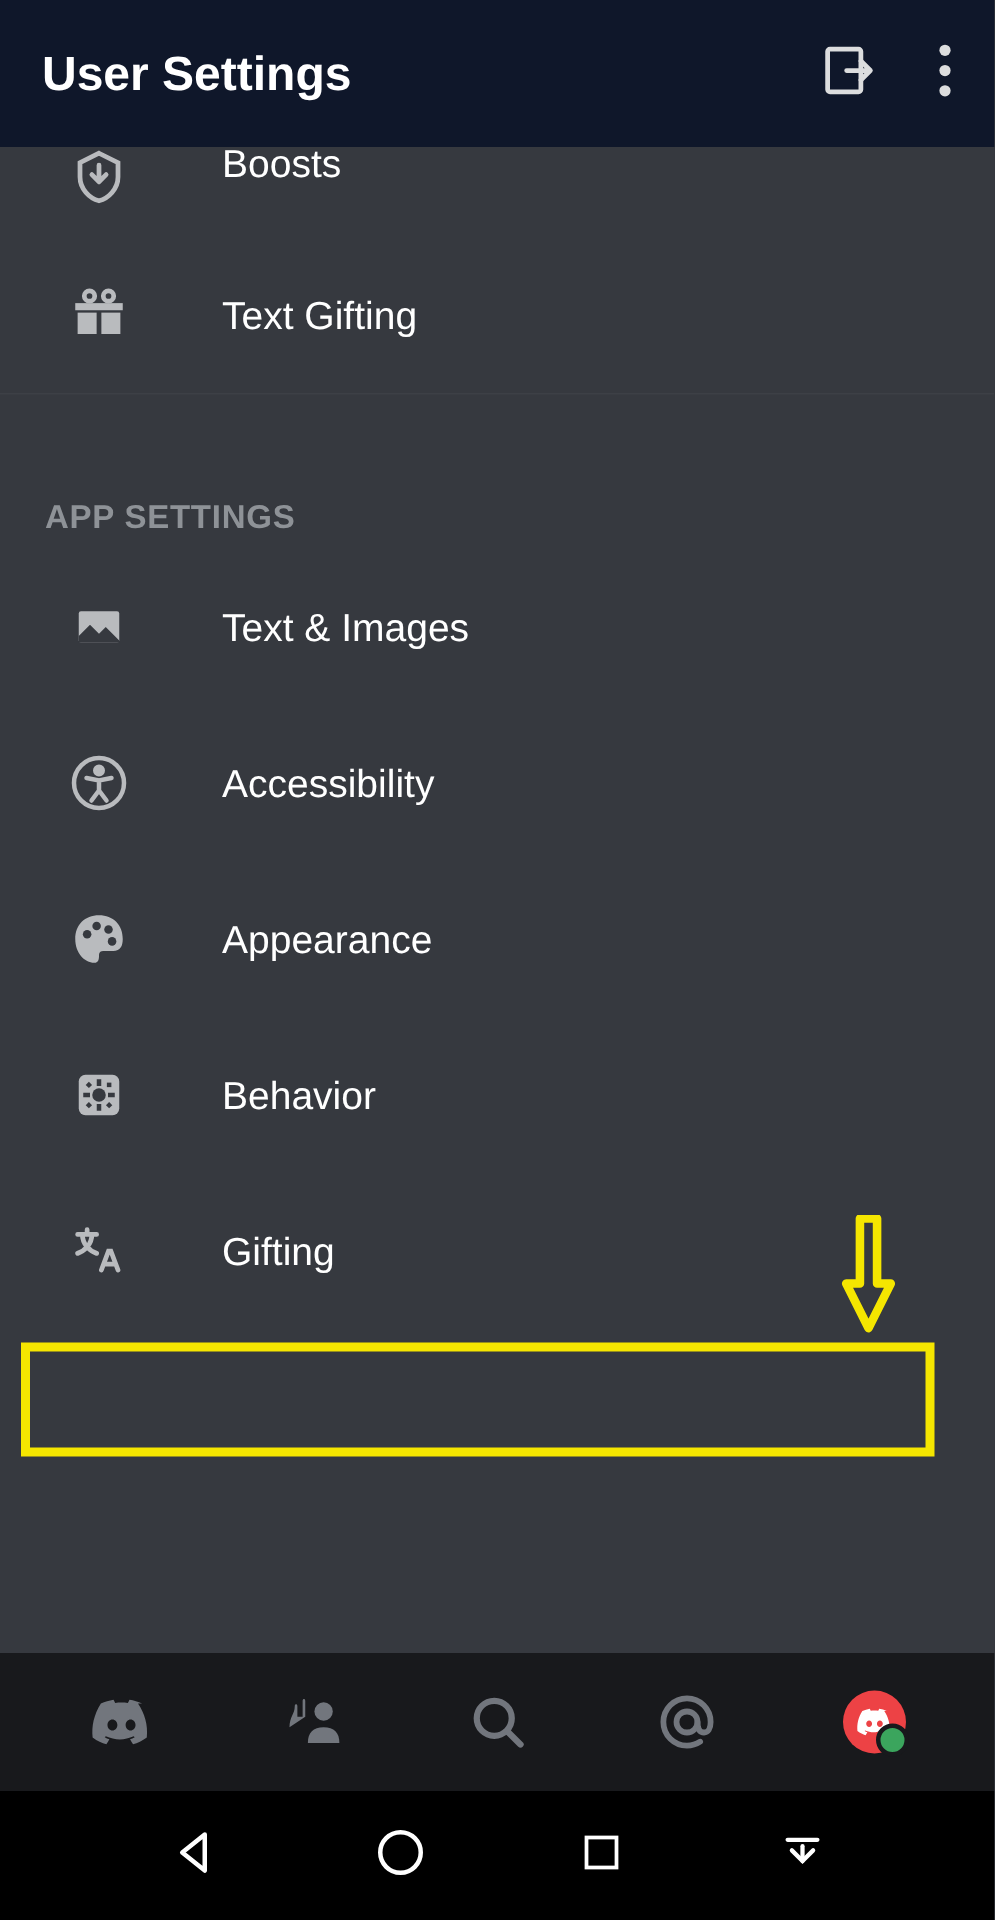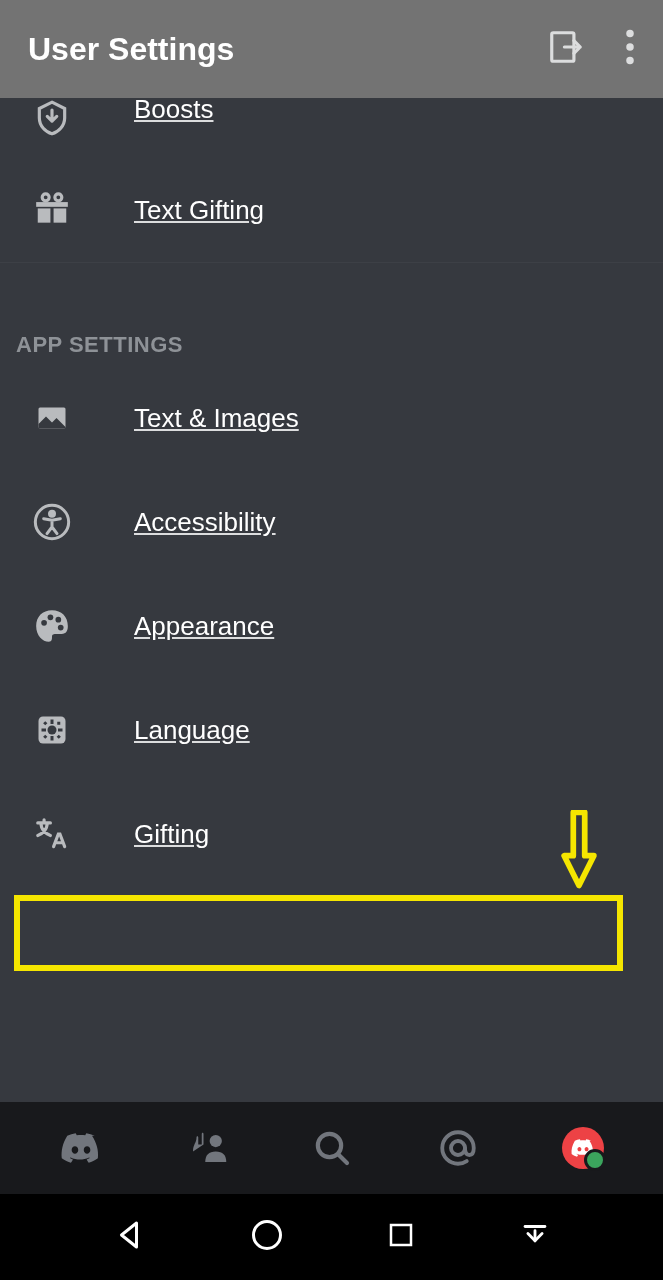--- a/index.html
+++ b/index.html
@@ -10,21 +10,21 @@
     body {
       width: 663px;
       height: 1280px;
       background: #36393f;
       font-family: -apple-system, BlinkMacSystemFont, "Segoe UI", Helvetica, Arial, sans-serif;
       color: #dcddde;
       overflow: hidden;
       position: relative;
     }
     .header {
-      background: #737373;
+      background: #0f172a;
       height: 98px;
       display: flex;
       align-items: center;
       padding: 0 28px;
       justify-content: space-between;
     }
     .header-title {
       color: #ffffff;
       font-size: 32px;
       font-weight: 700;
@@ -38,24 +38,23 @@
       position: absolute;
       top: 98px;
       bottom: 178px;
       left: 0;
       right: 0;
       overflow: hidden;
     }
     .list-item {
       display: flex;
       align-items: center;
-      padding: 0 32px;
+      padding: 0 46px;
       height: 104px;
       cursor: pointer;
-      text-decoration: underline;
     }
     .list-item.partial {
       height: 60px;
       align-items: flex-start;
       padding-top: 0;
     }
     .list-icon {
       width: 40px;
       height: 40px;
       display: flex;
@@ -67,21 +66,21 @@
       margin-left: 62px;
       font-size: 26px;
       color: #ffffff;
       font-weight: 500;
     }
     .section-gap {
       height: 36px;
       border-top: 1px solid rgba(255,255,255,0.04);
     }
     .section-header {
-      padding: 34px 30px 8px 16px;
+      padding: 34px 30px 8px 30px;
       font-size: 22px;
       font-weight: 700;
       color: #8e9297;
       letter-spacing: 0.5px;
     }
     .app-tab-bar {
       position: absolute;
       bottom: 86px;
       left: 0;
       right: 0;
@@ -239,21 +238,21 @@
             <rect x="11" y="16" width="2" height="3"></rect>
           <rect x="5" y="11" width="3" height="2"></rect>
             <rect x="16" y="11" width="3" height="2"></rect>
           <rect x="6.5" y="6.5" width="2" height="2" transform="rotate(45 7.5 7.5)"></rect>
           <rect x="15.5" y="6.5" width="2" height="2" transform="rotate(45 16.5 7.magina5)"></rect>
           <rect x="6.5" y="15.5" width="2" height="2" transform="rotate(45 7.5 16.5)"></rect>
           <rect x="15.5" y="15.5" width="2" height="2" transform="rotate(45 16.5 16.5)"></rect>
         </g>
       </svg>
     </span>
-    <span class="list-label">Language</span>
+    <span class="list-label">Behavior</span>
   </div>
 
   <div class="list-item">
     <span class="list-icon">
       <svg width="38" height="38" viewBox="0 0 24 24" fill="#b9bbbe">
         <path d="M3 5 L11 5 M7 3 L7 5 M5 5 C5 9 8 12 11 13 M9 5 C9 9 6 12 3 13" fill="none" stroke="#b9bbbe" stroke-width="2" stroke-linecap="round"></path>
         <path d="M13 20 L16 12 L17 12 L20 20 M14 17.5 L19 17.5" fill="none" stroke="#b9bbbe" stroke-width="2" stroke-linecap="round"></path>
       </svg>
     </span>
     <span class="list-label">Gifting</span>

